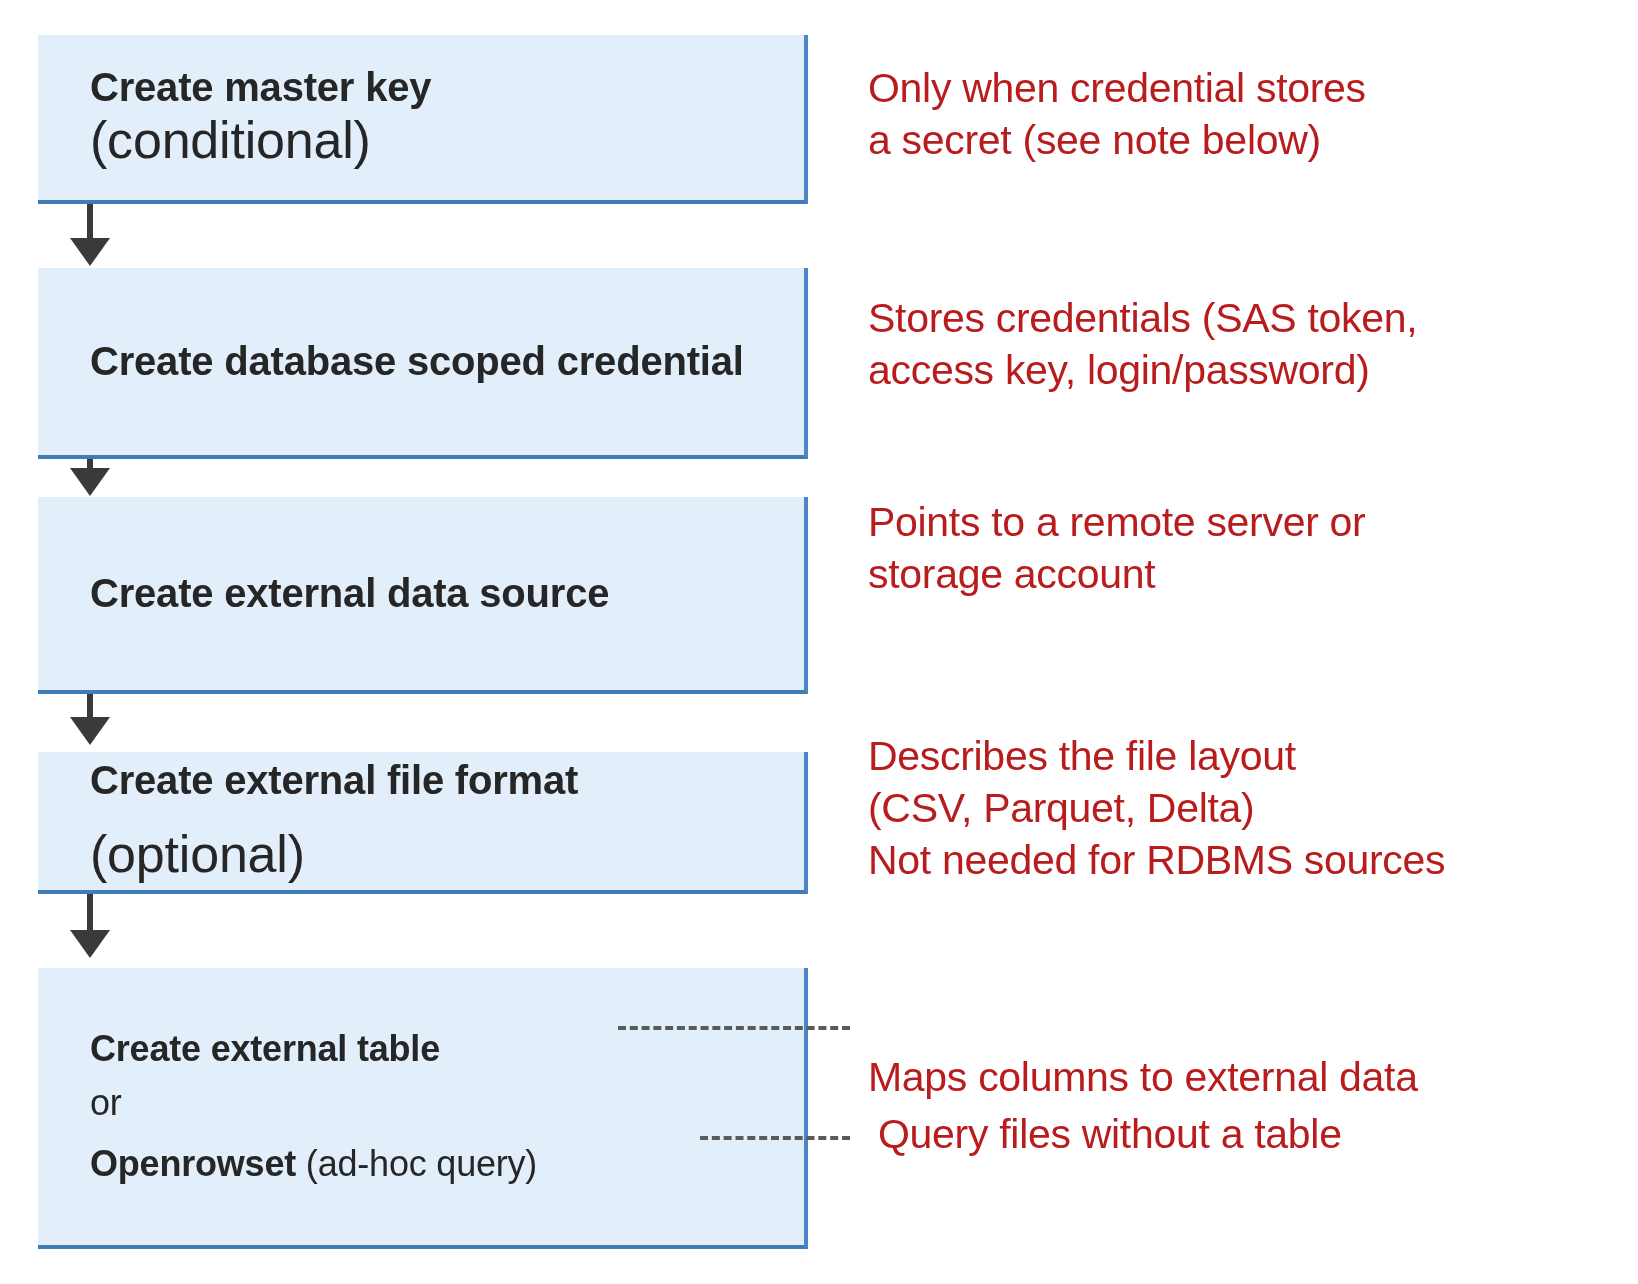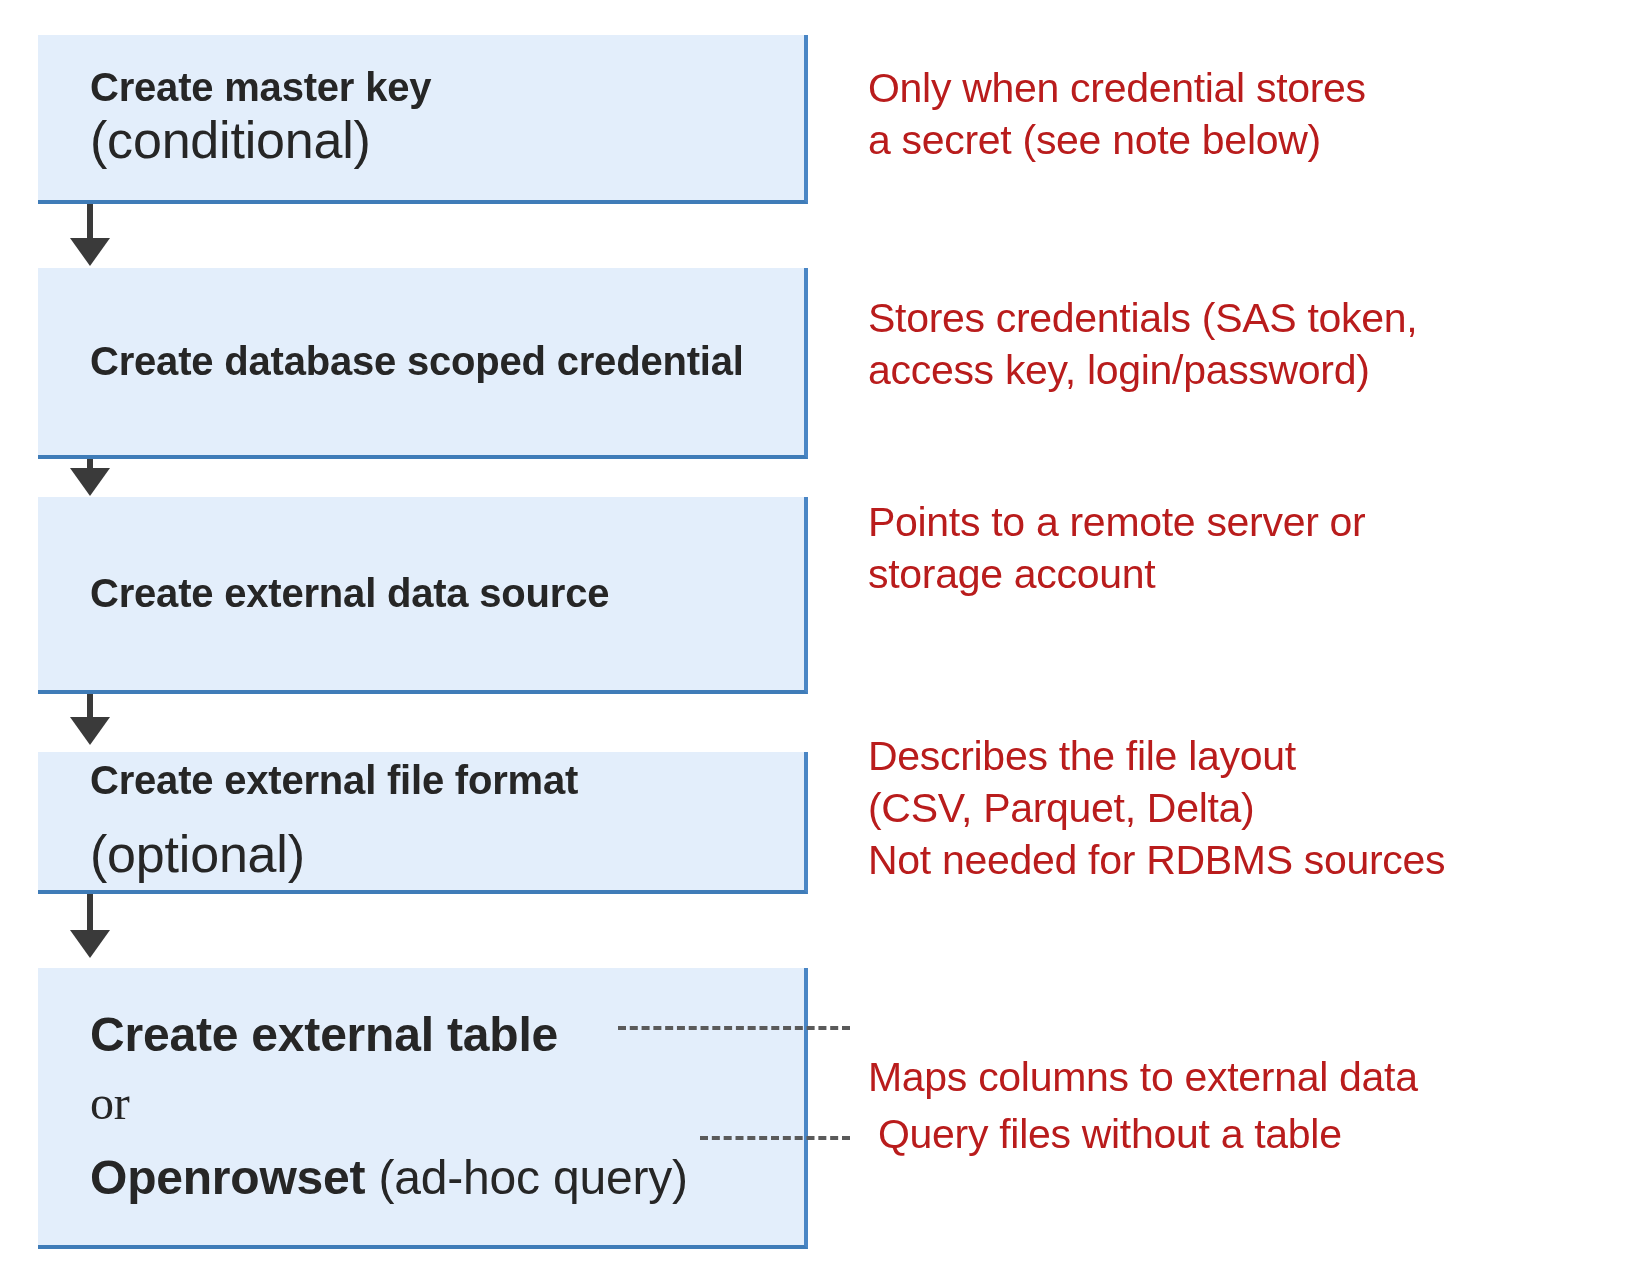--- a/index.html
+++ b/index.html
@@ -45,39 +45,39 @@
     color: #262626;
   }
   .step-sub {
     font-weight: normal;
     font-size: 52px;
     line-height: 1.17;
     letter-spacing: -0.2px;
     color: #262626;
   }
   .step-line {
-    font-size: 48px;
+    font-size: 36px;
     line-height: 1.17;
     letter-spacing: -0.2px;
     color: #262626;
     white-space: nowrap;
   }
   .step-line b { font-weight: bold; }
 
   
   #box-master-key      { top: 35px;  height: 169px; }
   #box-scoped-cred     { top: 268px; height: 191px; }
   #box-data-source     { top: 497px; height: 197px; }
   #box-file-format     { top: 752px; height: 142px; gap: 20px; }
   #box-external-table  { top: 968px; height: 281px; }
 
   
   #box-external-table { padding-left: 52px; justify-content: center; }
   .et-row { display: block; }
-  .et-row.or-row { margin: 12px 0 18px 0; font-family: Liberation Serif, serif; }
+  .et-row.or-row { margin: 12px 0 18px 0; }
 
   
   .connector {
     position: absolute;
     left: 87px;
     width: 6px;
     background: #3a3a3a;
   }
   .arrowhead {
     position: absolute;

